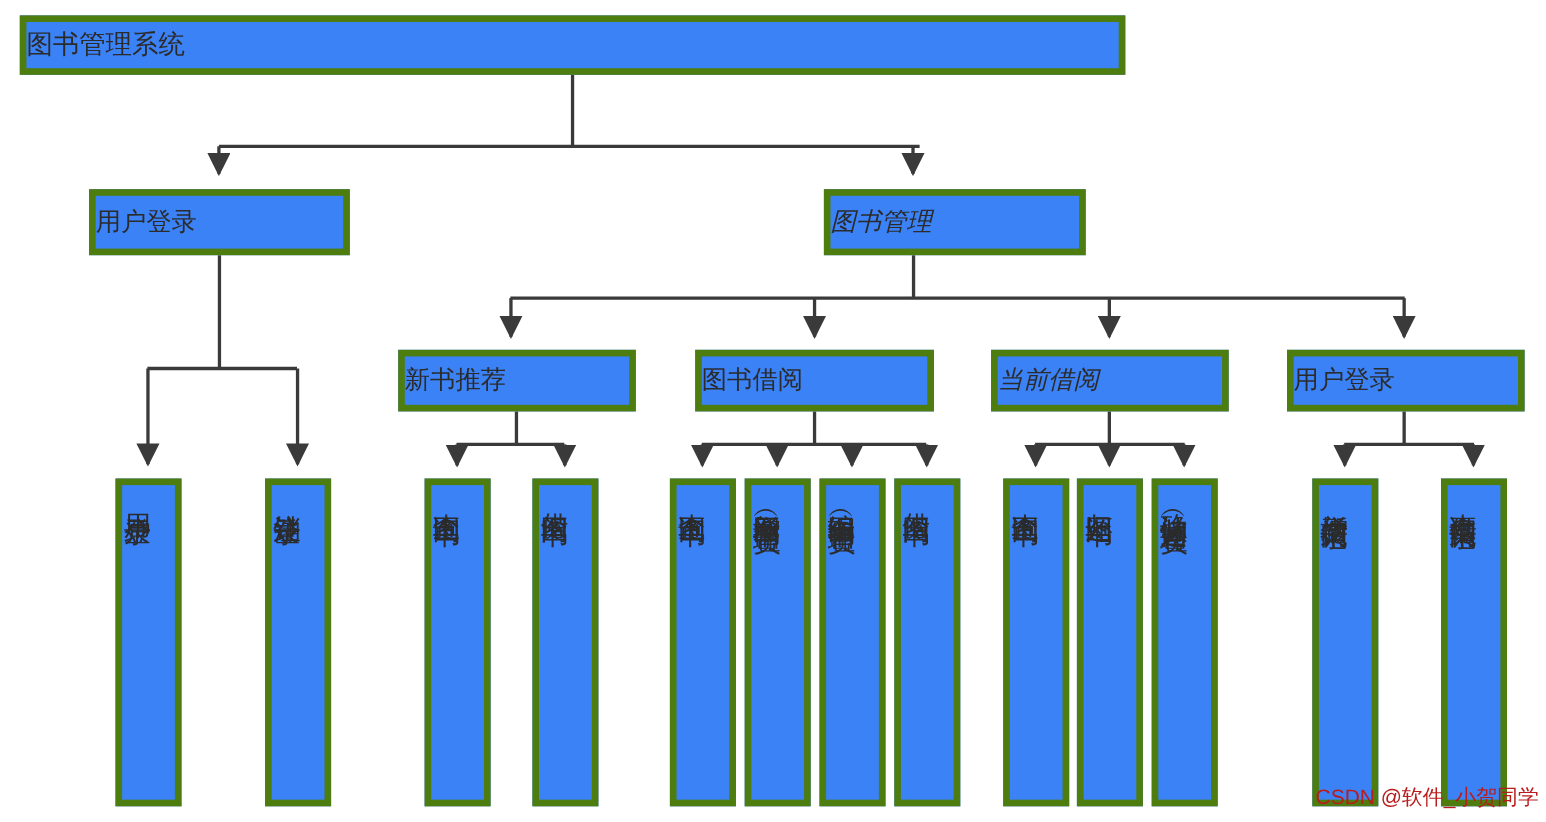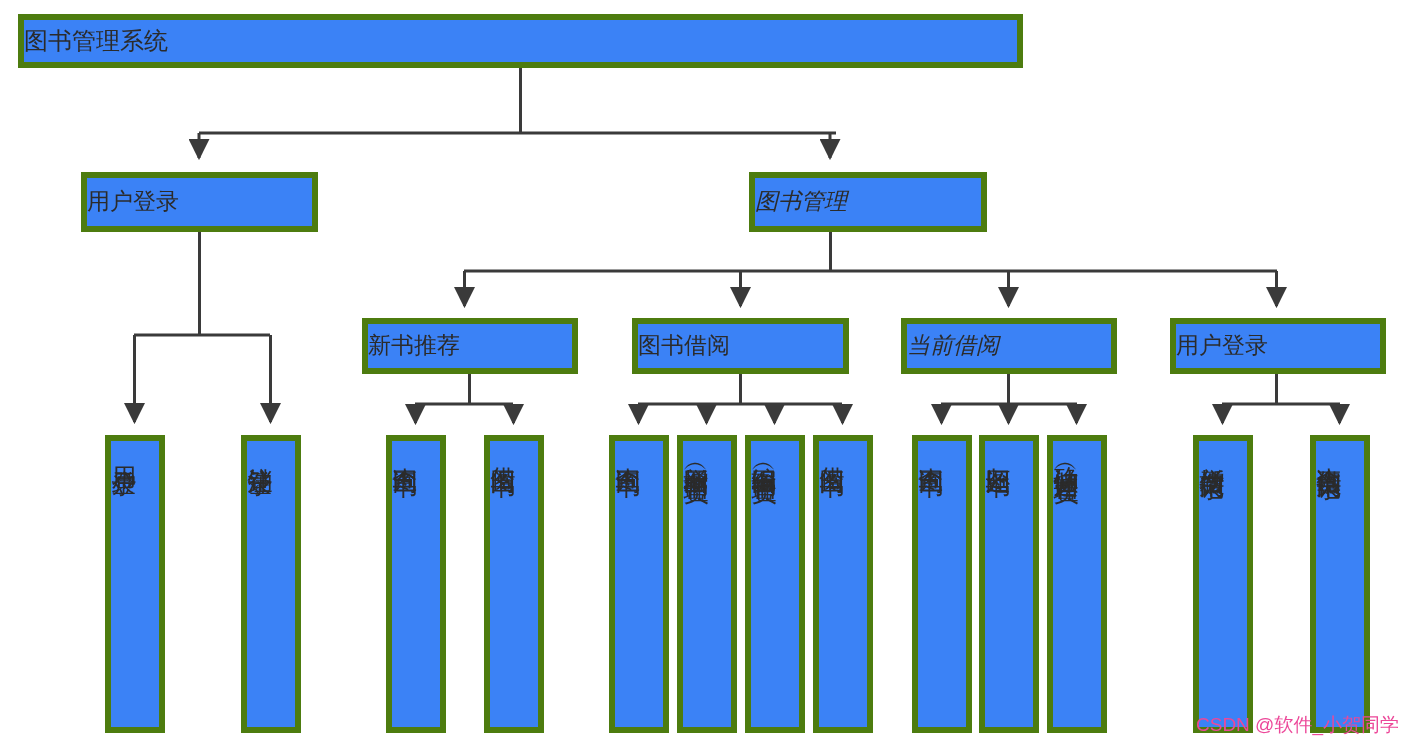--- a/index.html
+++ b/index.html
@@ -54,21 +54,21 @@
     text-orientation: upright;
     font-size: 25px;
     letter-spacing: 2px;
   }
   .node.root .label { font-size: 24px; }
   .watermark {
     position: absolute;
     left: 1196px;
     top: 712px;
     font-size: 19px;
-    color: #ec4899;
+    color: #b91c1c;
     white-space: nowrap;
     z-index: 5;
   }
 </style>
 </head>
 <body>
 
 <div id="canvas">
 
   <svg id="wires" viewBox="0 0 1405 747" xmlns="http://www.w3.org/2000/svg">

